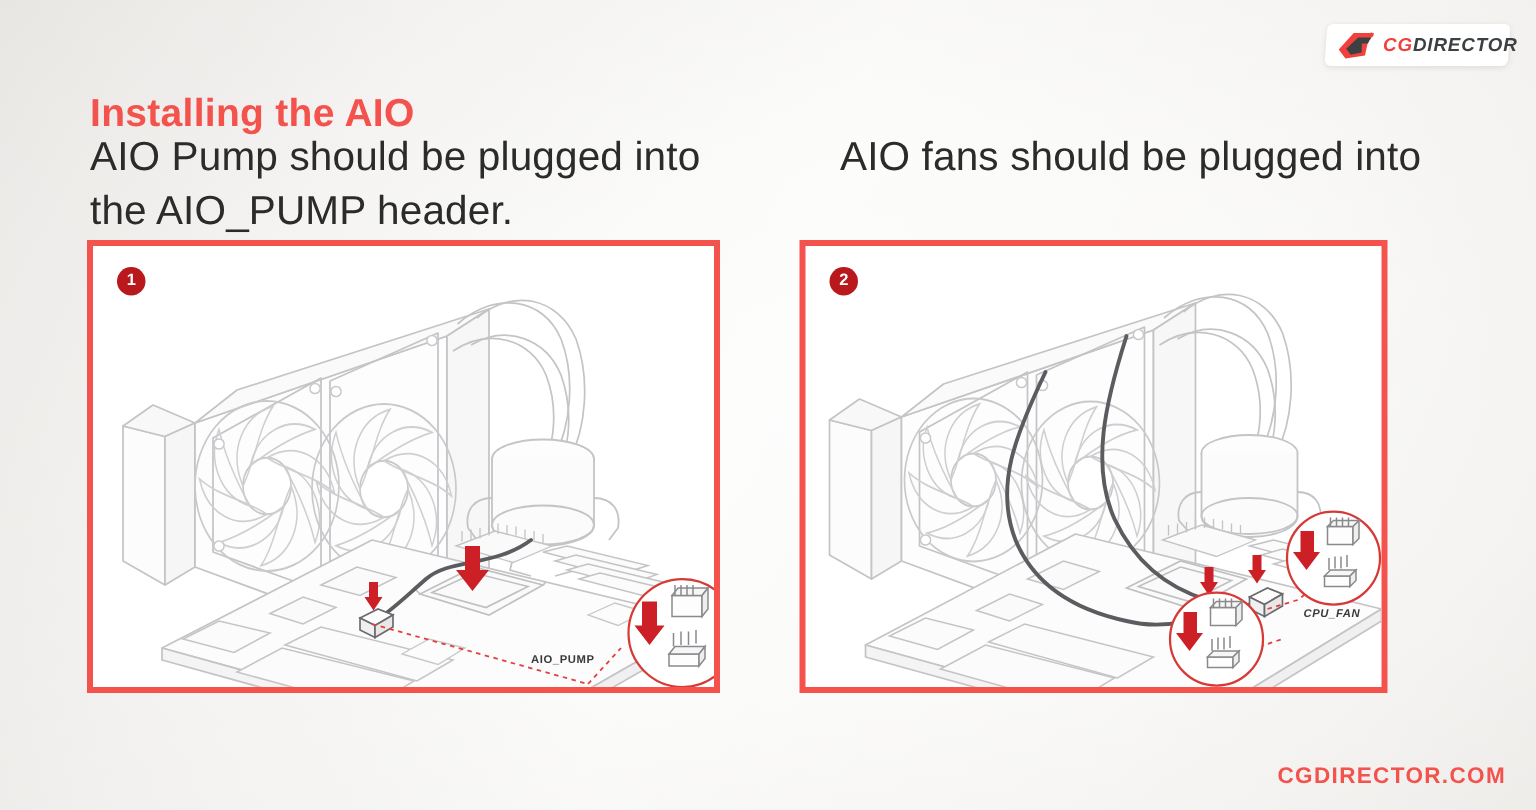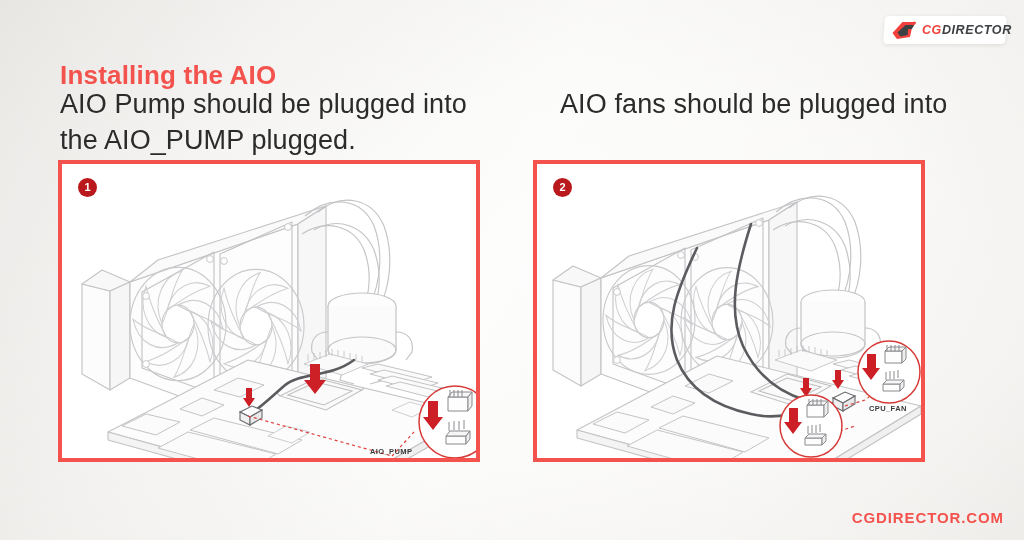--- a/index.html
+++ b/index.html
@@ -168,21 +168,21 @@
       <span class="logo-word">
         <span class="cg">CG</span><span class="dir">DIRECTOR</span>
       </span>
     </div>
   </div>
 
   <div class="title">Installing the AIO</div>
 
   <div class="caption caption-left">
     <span>AIO Pump should be plugged into</span>
-    <span>the AIO_PUMP plugged.</span>
+    <span>the AIO_PUMP header.</span>
   </div>
   <div class="caption caption-right">
     <span>AIO fans should be plugged into</span>
   </div>
 
   <div class="panel panel-left">
     <div class="step-badge">1</div>
 
     <div class="art">
       <svg viewBox="0 0 414 294" xmlns="http://www.w3.org/2000/svg">
@@ -333,21 +333,21 @@
             <path d="M387,267 L387,258 M392,266 L392,257 M397,266 L397,257 M402,265 L402,256"></path>
           </g>
 
           <g fill="#cc2026">
             <path d="M366,237 L376,237 L376,253 L381,253 L371,266 L361,253 L366,253 Z"></path>
           </g>
         </g>
       </svg>
     </div>
 
-    <div class="callout-label" style="left:308px; top:271px;margin-top:12px;">AIO_PUMP</div>
+    <div class="callout-label" style="left:292px; top:271px;">AIO_PUMP</div>
   </div>
 
   <div class="panel panel-right">
     <div class="step-badge">2</div>
 
     <div class="art">
       <svg viewBox="0 0 384 294" xmlns="http://www.w3.org/2000/svg">
         <defs>
           <g id="fanblades2">
             <circle cx="0" cy="0" r="46" fill="none" stroke="#c9c9cc" stroke-width="1.1"></circle>
@@ -498,19 +498,19 @@
             <path d="M285,274 L289,270 L289,277 L285,281 Z" fill="#eeeeee"></path>
             <path d="M271,270 L271,262 M275,269 L275,261 M279,269 L279,261 M283,268 L283,260"></path>
           </g>
           <g fill="#cc2026">
             <path d="M252,244 L261,244 L261,258 L265,258 L256,270 L247,258 L252,258 Z"></path>
           </g>
         </g>
       </svg>
     </div>
 
-    <div class="callout-label" style="left:332px; top:240px;">CPU_FAN</div>
+    <div class="callout-label" style="left:332px; top:240px;font-style:italic;">CPU_FAN</div>
     <div class="callout-label" style="left:255px; top:294px;">CPU_OPT</div>
   </div>
 
   <div class="footer">CGDIRECTOR.COM</div>
 
 </div>
 
 </body></html>

